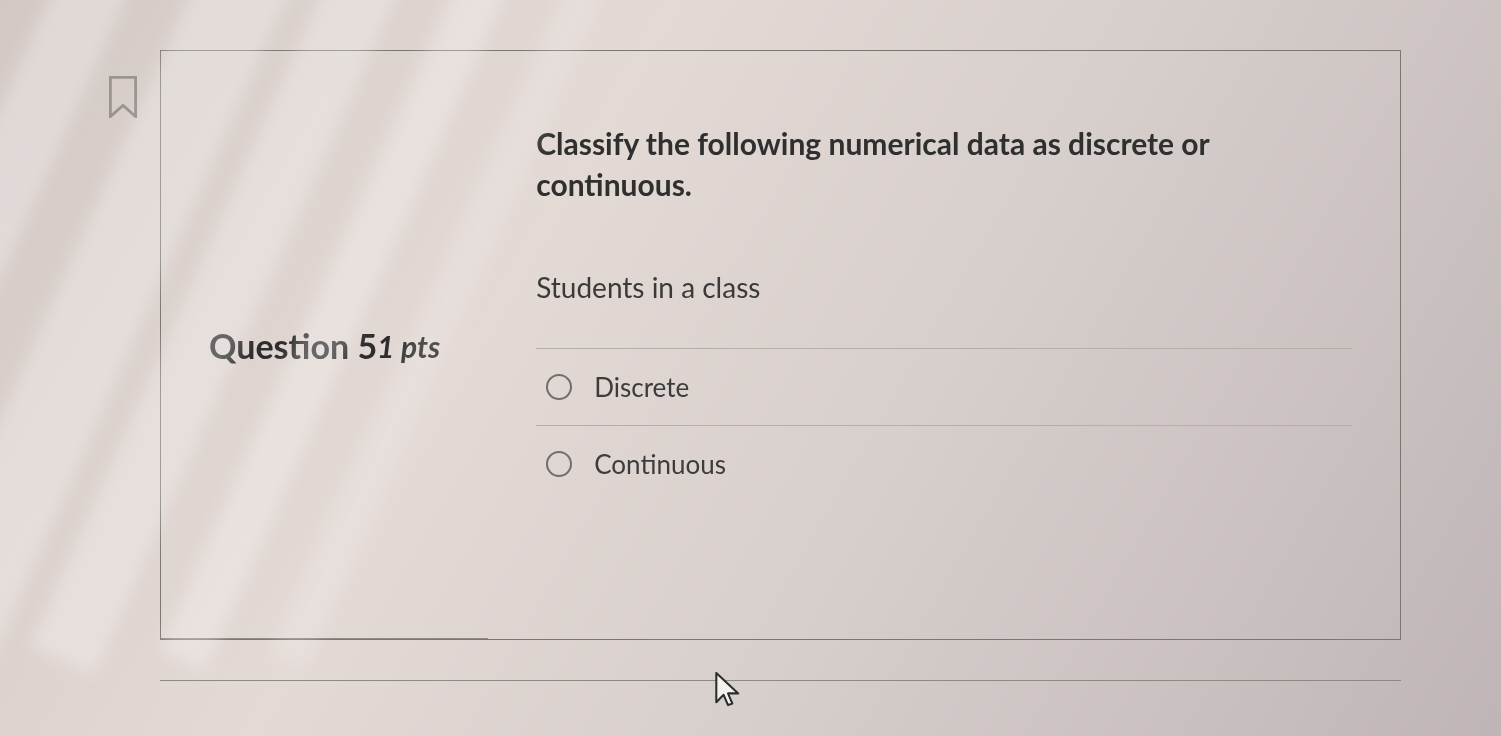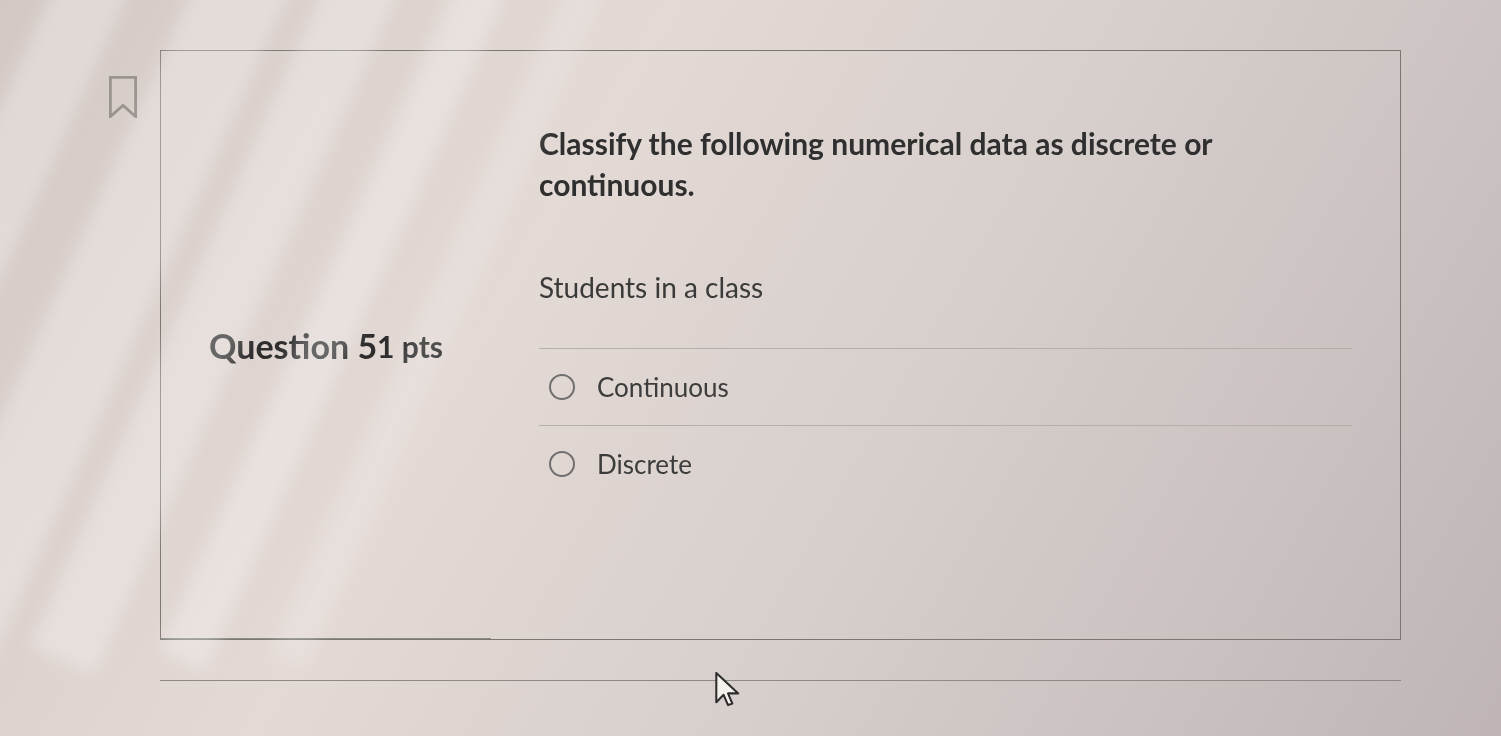--- a/index.html
+++ b/index.html
@@ -46,20 +46,21 @@
   .q-title {
     font-size: 34px;
     font-weight: 700;
     color: #2d2d2d;
   }
   .q-points {
     margin-left: auto;
     font-size: 30px;
     font-weight: 700;
     color: #2d2d2d;
+    font-style: italic;
   }
   .card-body {
     padding: 44px 48px 34px 48px;
     flex: 1;
     display: flex;
     flex-direction: column;
   }
   .prompt {
     font-size: 30px;
     color: #2f2f2f;
@@ -148,26 +149,26 @@
     <div class="card-body">
 
       <div class="prompt">Classify the following numerical data as discrete or continuous.</div>
 
       <div class="subprompt">Students in a class</div>
 
       <div class="answers">
 
         <label class="answer-row">
           <input type="radio" name="q5" style="">
-          <span class="answer-label">Continuous</span>
+          <span class="answer-label">Discrete</span>
         </label>
 
         <label class="answer-row">
           <input type="radio" name="q5" style="">
-          <span class="answer-label">Discrete</span>
+          <span class="answer-label">Continuous</span>
         </label>
 
       </div>
     </div>
   </div>
 
   <div class="next-card-stub"></div>
 
   <span class="cursor">
     <svg width="30" height="38" viewBox="0 0 20 26">

